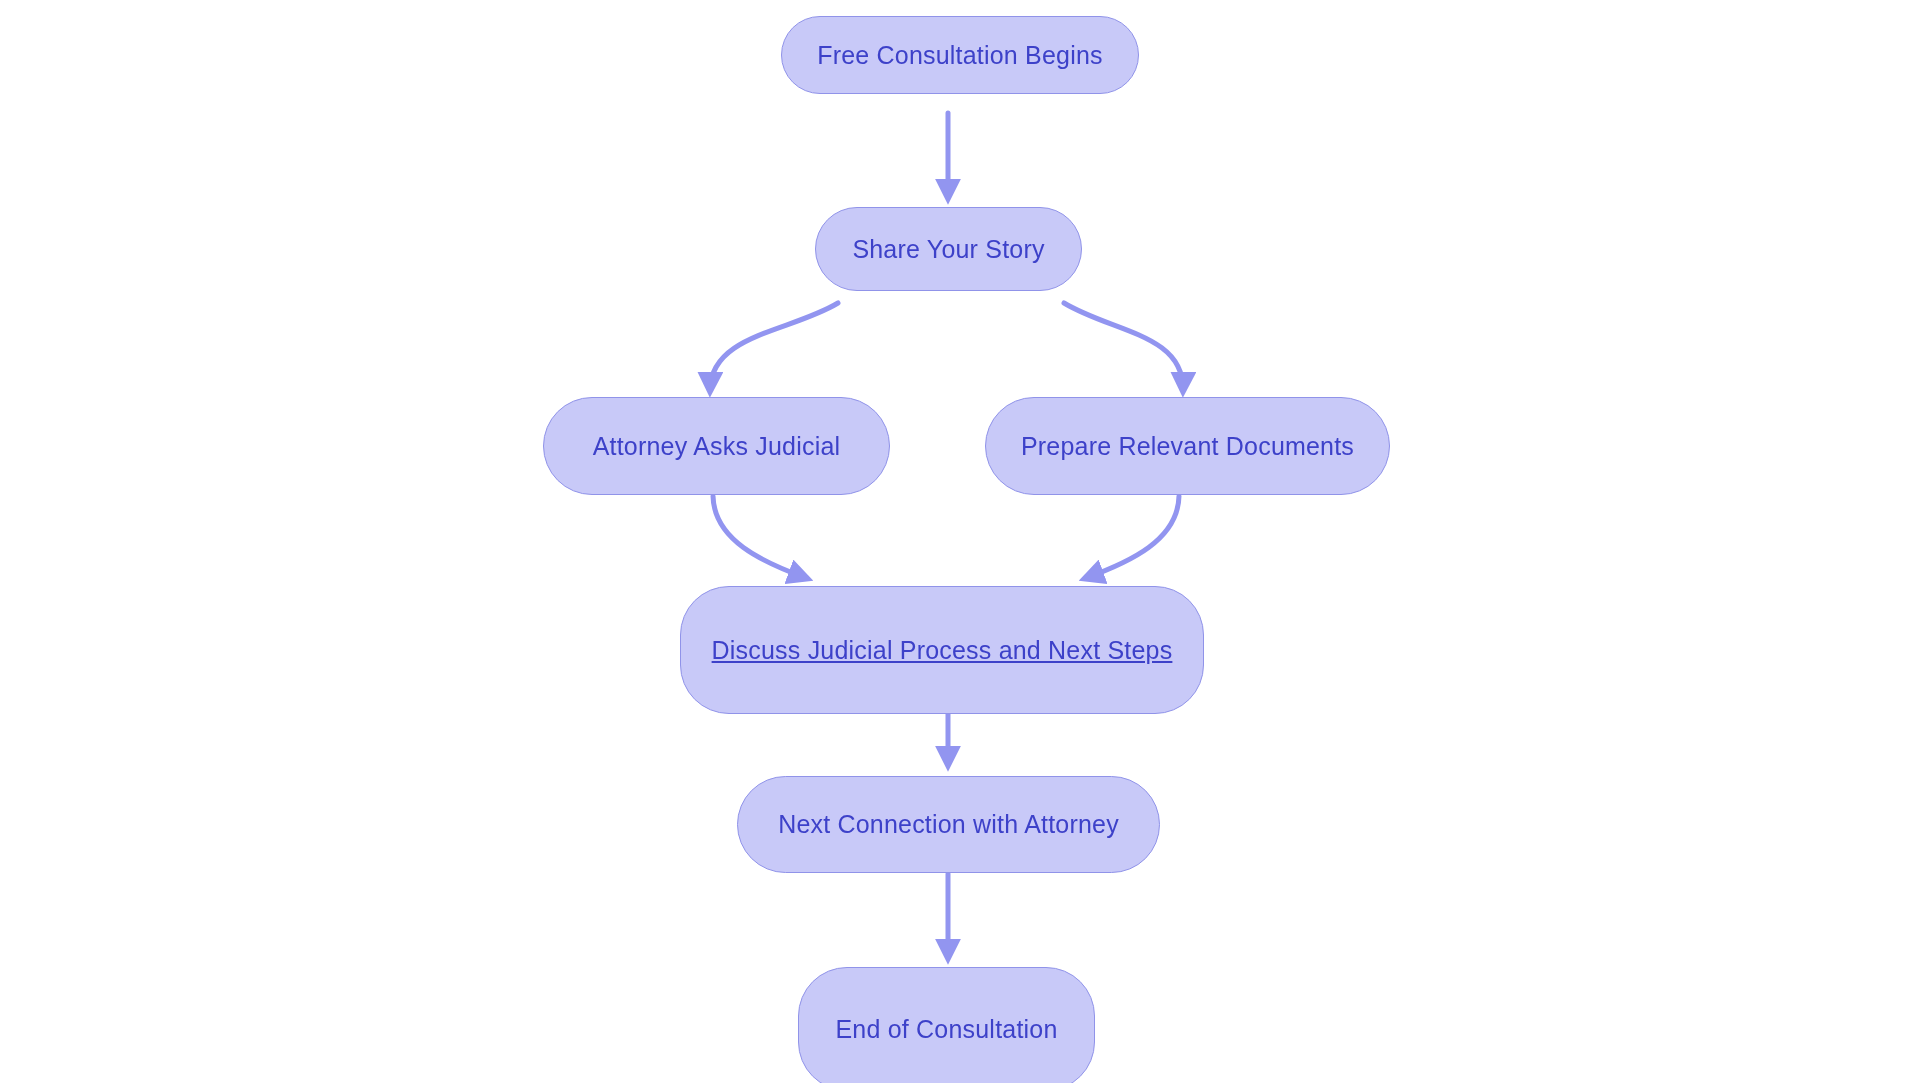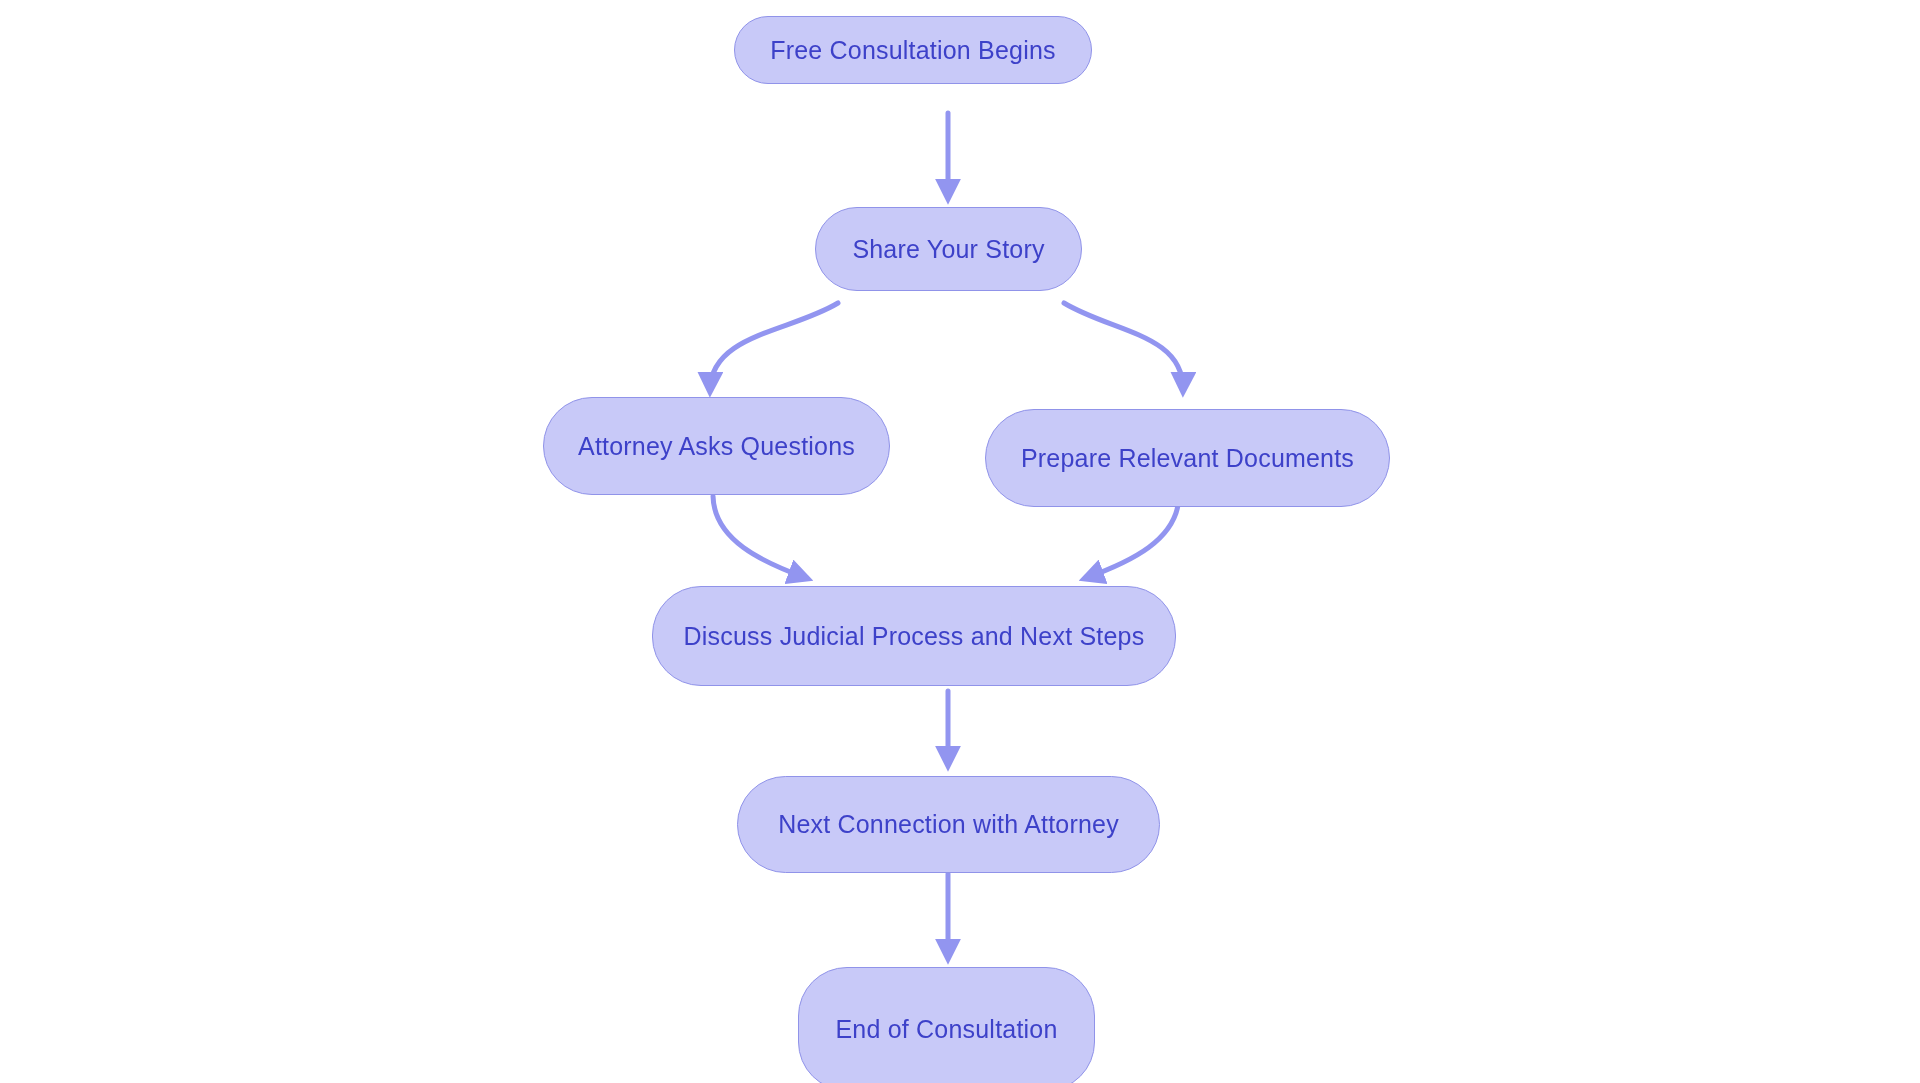--- a/index.html
+++ b/index.html
@@ -40,25 +40,25 @@
     background: var(--node-fill, #c8c9f8);
     border: 1.5px solid var(--node-border, #9093e9);
     border-radius: 49px;
     color: var(--text, #3d41c9);
     font-size: 25px;
     letter-spacing: 0.2px;
     white-space: nowrap;
     text-align: center;
   }
   
-  .n0 { left: 734px;  top: 16px;  width: 358px; height: 68px;  }
+  .n0 { left: 781px;  top: 16px;  width: 358px; height: 78px;  }
   .n1 { left: 815px;  top: 207px; width: 267px; height: 84px;  }
   .n2 { left: 543px;  top: 397px; width: 347px; height: 98px;  }
-  .n3 { left: 985px;  top: 409px; width: 405px; height: 98px;  }
-  .n4 { left: 652px;  top: 586px; width: 524px; height: 100px; }
+  .n3 { left: 985px;  top: 397px; width: 405px; height: 98px;  }
+  .n4 { left: 680px;  top: 586px; width: 524px; height: 128px; text-decoration: underline; }
   .n5 { left: 737px;  top: 776px; width: 423px; height: 97px;  }
   .n6 { left: 798px;  top: 967px; width: 297px; height: 124px;  }
 </style>
 </head>
 <body>
 
 <div class="canvas">
 
   <svg class="edges-layer" width="1920" height="1083" viewBox="0 0 1920 1083">
     <defs>
@@ -75,21 +75,21 @@
     <path class="edge-path" d="M948,874 L948,957" marker-end="url(#arrow)"></path>
   </svg>
 
   <div class="node n0">
     <span>Free Consultation Begins</span>
   </div>
   <div class="node n1">
     <span>Share Your Story</span>
   </div>
   <div class="node n2">
-    <span>Attorney Asks Questions</span>
+    <span>Attorney Asks Judicial</span>
   </div>
   <div class="node n3">
     <span>Prepare Relevant Documents</span>
   </div>
   <div class="node n4">
     <span>Discuss Judicial Process and Next Steps</span>
   </div>
   <div class="node n5">
     <span>Next Connection with Attorney</span>
   </div>

